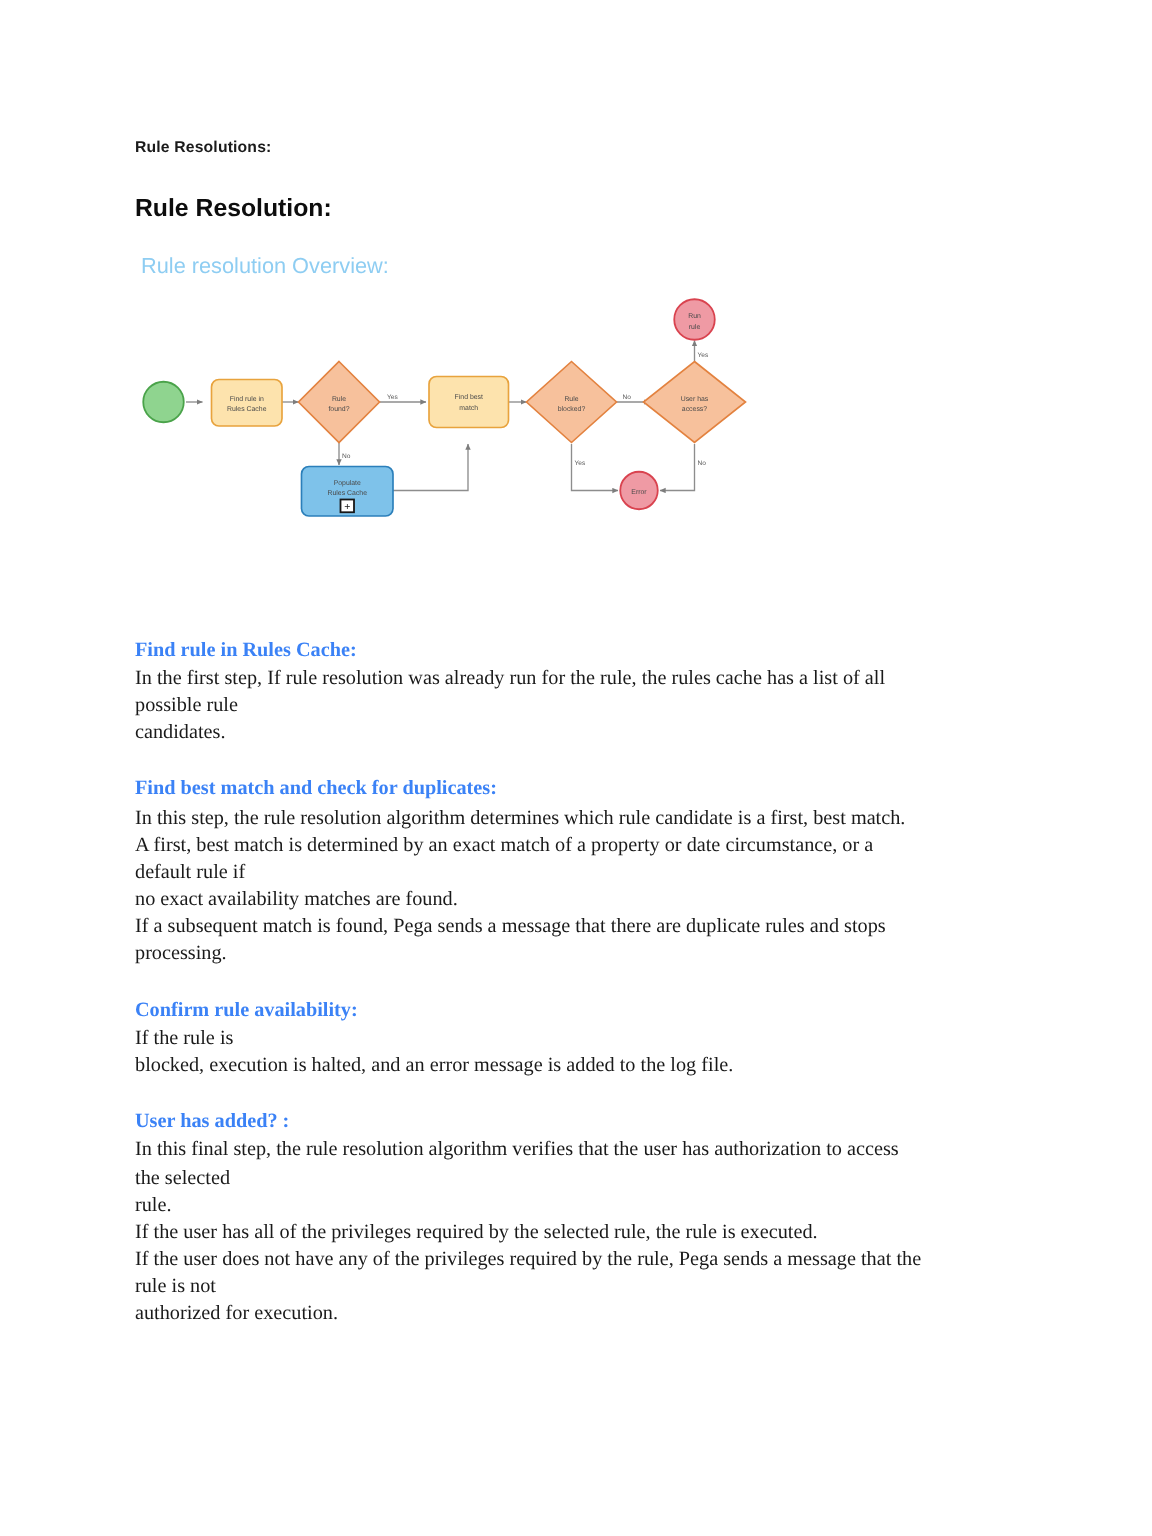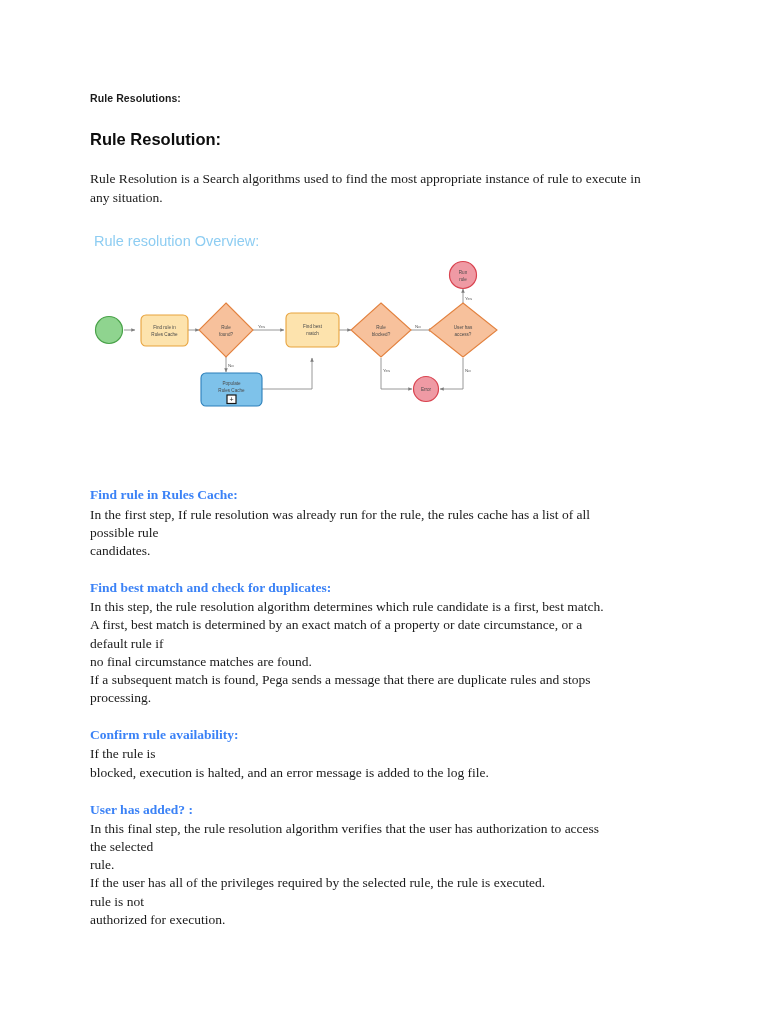--- a/index.html
+++ b/index.html
@@ -113,21 +113,20 @@
 </head>
 <body>
 
 <div class="page">
   <div class="content">
 
     <p class="doc-kicker">Rule Resolutions:</p>
 
     <h1 class="doc-title">Rule Resolution:</h1>
 
-    <p class="intro">Rule Resolution is a Search algorithms used to find the most appropriate instance of rule to execute in any situation.</p>
 
     <p class="overview-label">Rule resolution Overview:</p>
 
     <div class="diagram-wrap">
       <svg width="430" height="160" viewBox="0 0 430 160" xmlns="http://www.w3.org/2000/svg">
         <defs>
           <marker id="arrow" markerWidth="5" markerHeight="5" refX="4.2" refY="2" orient="auto">
             <path d="M0,0 L4.4,2 L0,4 z" fill="#7d7d7d"></path>
           </marker>
         </defs>
@@ -224,36 +223,37 @@
         <p class="section-line">In the first step, If rule resolution was already run for the rule, the rules cache has a list of all</p>
         <p class="section-line">possible rule</p>
         <p class="section-line">candidates.</p>
       </div>
 
       <div class="section">
         <p class="section-head">Find best match and check for duplicates:</p>
         <p class="section-line">In this step, the rule resolution algorithm determines which rule candidate is a first, best match.</p>
         <p class="section-line">A first, best match is determined by an exact match of a property or date circumstance, or a</p>
         <p class="section-line">default rule if</p>
-        <p class="section-line">no final circumstance matches are found.</p>
+        <p class="section-line">no exact availability matches are found.</p>
         <p class="section-line">If a subsequent match is found, Pega sends a message that there are duplicate rules and stops</p>
         <p class="section-line">processing.</p>
       </div>
 
       <div class="section">
         <p class="section-head">Confirm rule availability:</p>
         <p class="section-line">If the rule is</p>
         <p class="section-line">blocked, execution is halted, and an error message is added to the log file.</p>
       </div>
 
       <div class="section">
         <p class="section-head">User has added? :</p>
         <p class="section-line">In this final step, the rule resolution algorithm verifies that the user has authorization to access</p>
         <p class="section-line">the selected</p>
         <p class="section-line">rule.</p>
         <p class="section-line">If the user has all of the privileges required by the selected rule, the rule is executed.</p>
+        <p class="section-line">If the user does not have any of the privileges required by the rule, Pega sends a message that the</p>
         <p class="section-line">rule is not</p>
         <p class="section-line">authorized for execution.</p>
       </div>
 
     </div>
   </div>
 </div>
 
 </body></html>

